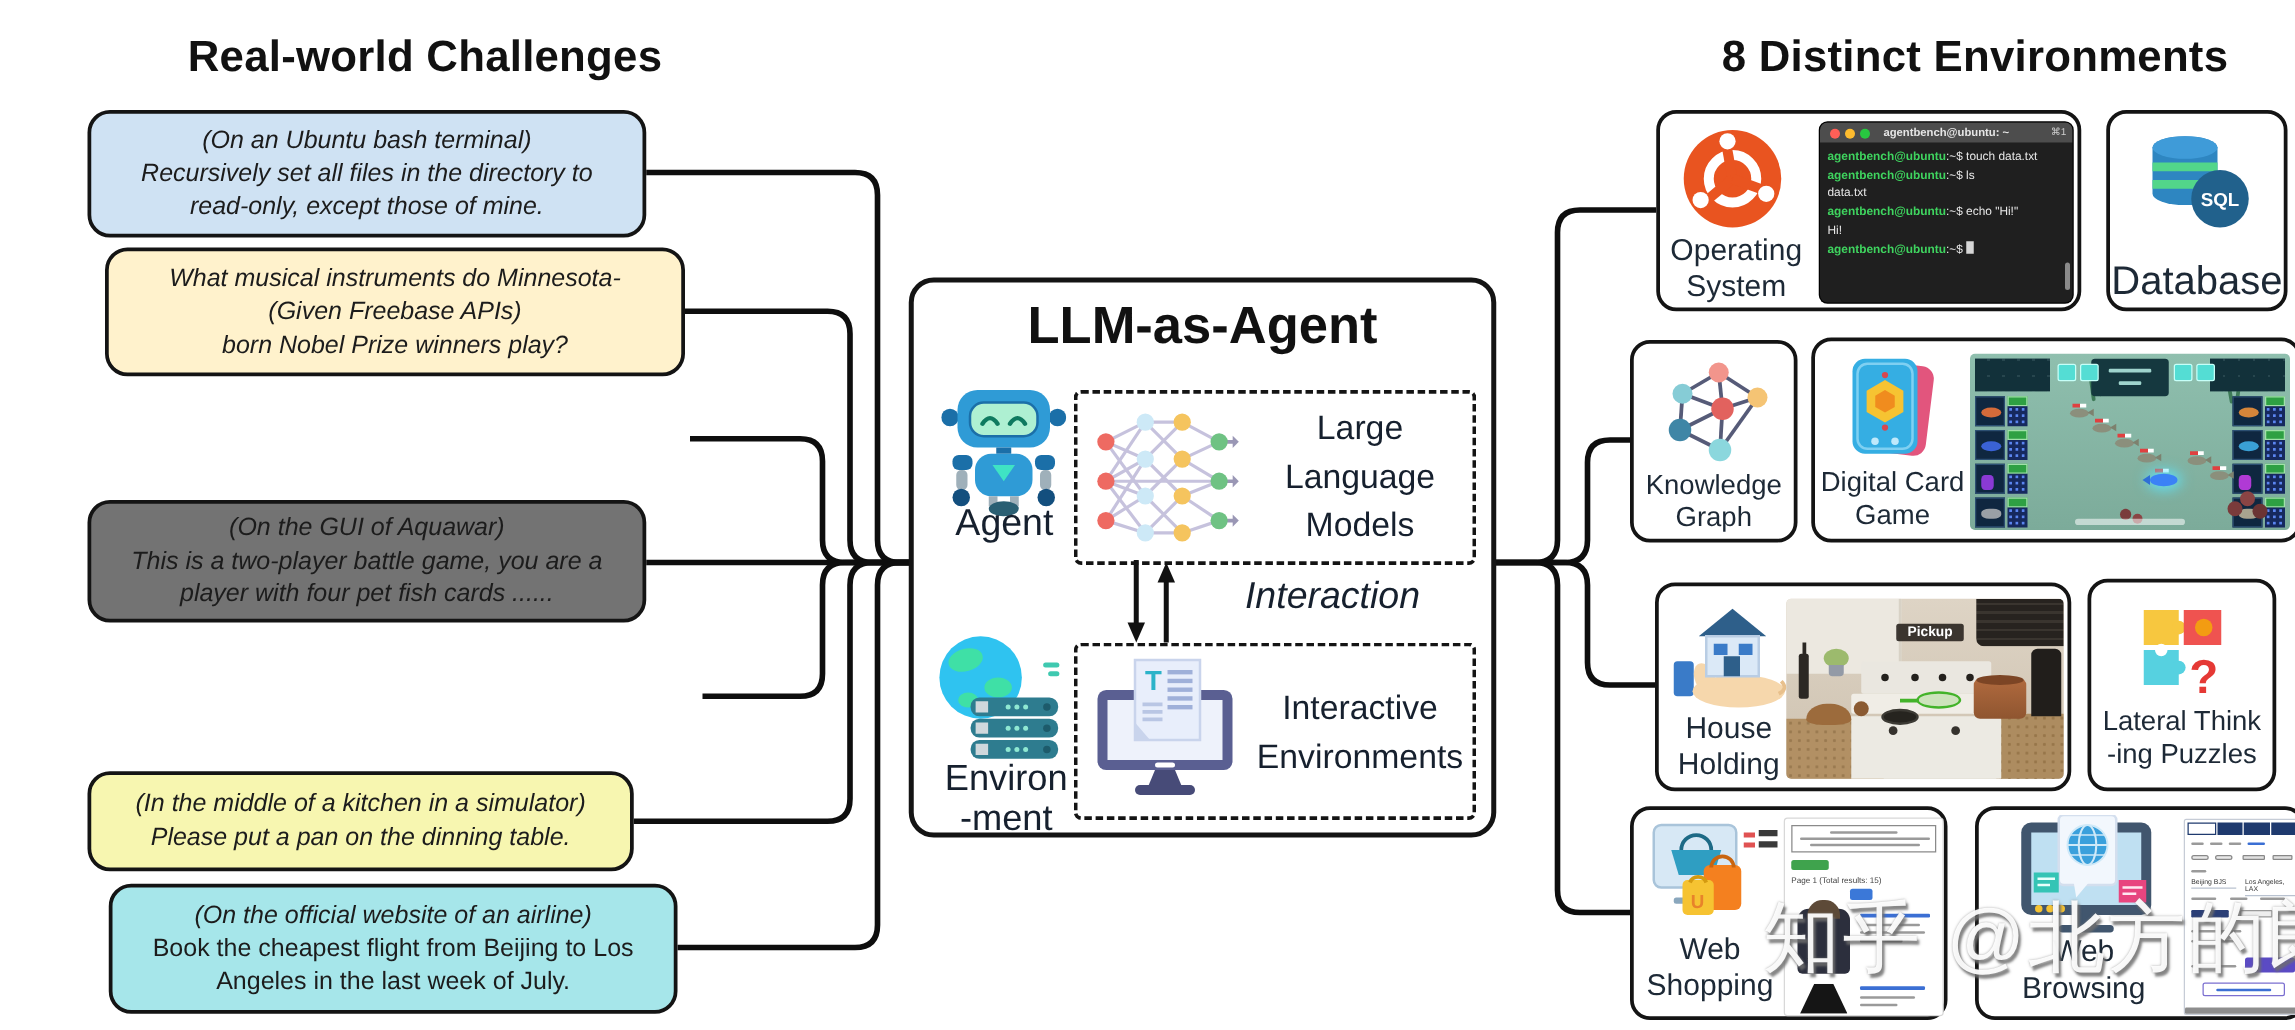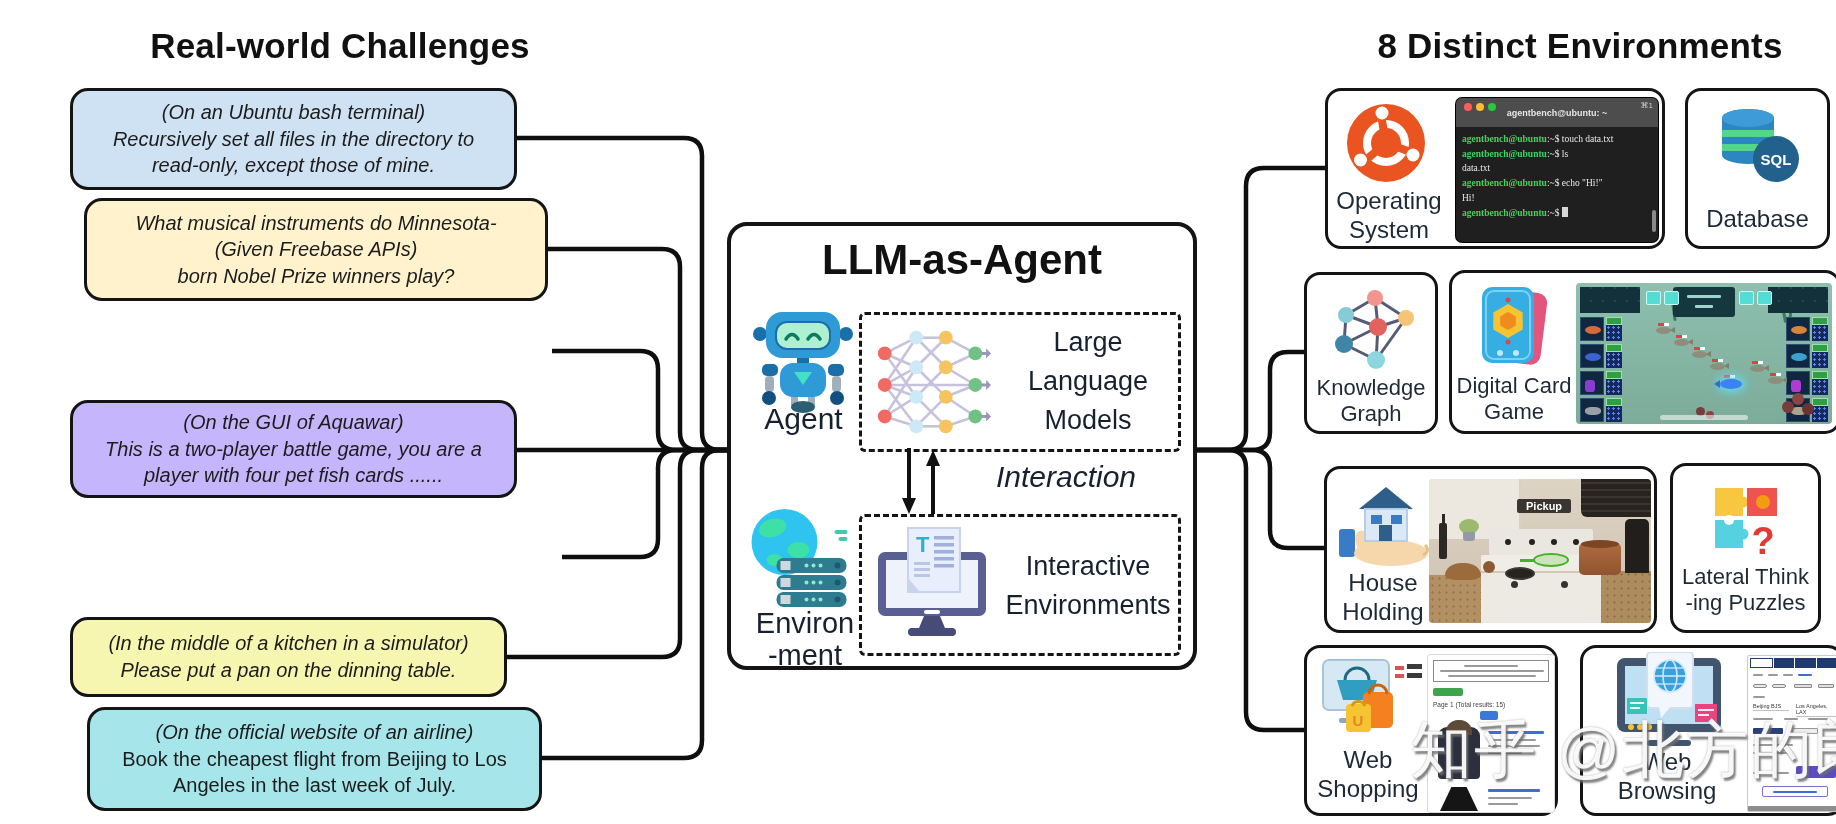--- a/index.html
+++ b/index.html
@@ -27,25 +27,25 @@
   .dash-text { position:absolute; text-align:center; font-size:27px; color:#16202e; line-height:1.45; font-weight:500;}
   .mini-label { position:absolute; text-align:center; color:#16202e; }
   .italic-label { font-style:italic; font-size:30px; color:#16202e; font-weight:500; }
 
   
   .env-box { position:absolute; background:#fff; border:3.5px solid #141414; border-radius:16px; z-index:10; }
   .env-label { position:absolute; text-align:center; color:#1d2936; line-height:1.2; font-weight:500; }
 
   
   .term { position:absolute; background:#1f1f1f; border-radius:6px; overflow:hidden; box-shadow:0 0 0 1px #000; }
-  .term-bar { height:29px; background:#4d4d4d; position:relative; display:flex; align-items:center; justify-content:center; }
+  .term-bar { height:16px; background:#4d4d4d; position:relative; display:flex; align-items:center; justify-content:center; }
   .tdot { position:absolute; top:5px; width:8px; height:8px; border-radius:50%; }
   .term-title { font-size:9px; color:#e6e6e6; font-weight:700; }
   .term-short { position:absolute; right:5px; top:3px; font-size:8px; color:#cfcfcf; }
-  .term-body { padding:5px 6px; font-family:Liberation Serif, serif; font-size:9.5px; line-height:1.55; color:#eee; }
+  .term-body { padding:5px 6px; font-family:Liberation Sans, sans-serif; font-size:9.5px; line-height:1.55; color:#eee; }
   .tp { color:#3fd45f; font-weight:700; }
   .ts { color:#e8e8e8; }
   .cursor { display:inline-block; width:6px; height:10px; background:#d6d6d6; vertical-align:-1px; }
   .term-scroll { position:absolute; right:2px; bottom:10px; width:4px; height:22px; background:#8a8a8a; border-radius:2px; }
 
   
   .game { position:absolute; background:linear-gradient(#8fbfae,#7cab9a); border-radius:4px; overflow:hidden; }
   .ggrid { position:absolute; width:60px; height:26px;
     background:repeating-linear-gradient(90deg,#12313a 0 10px,#27464e 10px 12px),
                repeating-linear-gradient(0deg,#12313a 0 11px,#27464e 11px 13px);
@@ -161,21 +161,21 @@
   <div class="challenge" style="left: 28px; top: 88px; width: 447px; height: 102px; background-color: rgb(207, 226, 243);">
     <div class="ch-line">(On an Ubuntu bash terminal)</div>
     <div class="ch-line">Recursively set all files in the directory to</div>
     <div class="ch-line">read-only, except those of mine.</div>
   </div>
   <div class="challenge" style="left: 42px; top: 198px; width: 464px; height: 103px; background-color: rgb(255, 242, 204);">
     <div class="ch-line">What musical instruments do Minnesota-</div>
     <div class="ch-line">(Given Freebase APIs)</div>
     <div class="ch-line">born Nobel Prize winners play?</div>
   </div>
-  <div class="challenge" style="left: 28px; top: 400px; width: 447px; height: 98px; background-color: #c4b5fd;">
+  <div class="challenge" style="left: 28px; top: 400px; width: 447px; height: 98px; background-color: #737373;">
     <div class="ch-line">(On the GUI of Aquawar)</div>
     <div class="ch-line">This is a two-player battle game, you are a</div>
     <div class="ch-line">player with four pet fish cards ......</div>
   </div>
   <div class="challenge" style="left: 28px; top: 617px; width: 437px; height: 80px; background-color: rgb(247, 246, 176);">
     <div class="ch-line">(In the middle of a kitchen in a simulator)</div>
     <div class="ch-line">Please put a pan on the dinning table.</div>
   </div>
   <div class="challenge" style="left: 45px; top: 707px; width: 455px; height: 104px; background-color: rgb(166, 230, 234);">
     <div class="ch-line">(On the official website of an airline)</div>
@@ -390,21 +390,21 @@
 
   <div class="env-box" style="left:1643px; top:88px; width:145px; height:161px;">
     <svg class="abs" style="left:26px; top:14px;" width="88" height="80" viewBox="0 0 88 80">
       <path d="M8 13 a26 9 0 0 1 52 0 v37 a26 9 0 0 1 -52 0 z" fill="#2e86c1"></path>
       <ellipse cx="34" cy="13" rx="26" ry="9" fill="#3f9bd8"></ellipse>
       <rect x="8" y="25" width="52" height="7" fill="#52d68a"></rect>
       <rect x="8" y="39" width="52" height="7" fill="#52d68a"></rect>
       <circle cx="62" cy="54" r="23" fill="#21618c"></circle>
       <text x="62" y="60" text-anchor="middle" font-size="15" font-weight="bold" fill="#fff" font-family="Liberation Sans, sans-serif">SQL</text>
     </svg>
-    <div class="env-label" style="left:0; top:114px; width:100%; font-size:24px;text-align:center;">Database</div>
+    <div class="env-label" style="left:0; top:114px; width:100%; font-size:32px;text-align:center;">Database</div>
   </div>
 
   <div class="env-box" style="left:1262px; top:272px; width:134px; height:162px;border-radius:16px;">
     <svg class="abs" style="left:24px; top:12px;" width="84" height="84" viewBox="0 0 84 84">
       <g stroke="#565b78" stroke-width="3">
         <line x1="44" y1="11" x2="15" y2="28"></line>
           <line x1="44" y1="11" x2="47" y2="40"></line>
           <line x1="44" y1="11" x2="75" y2="31"></line>
         <line x1="15" y1="28" x2="47" y2="40"></line>
           <line x1="15" y1="28" x2="13" y2="57"></line>

